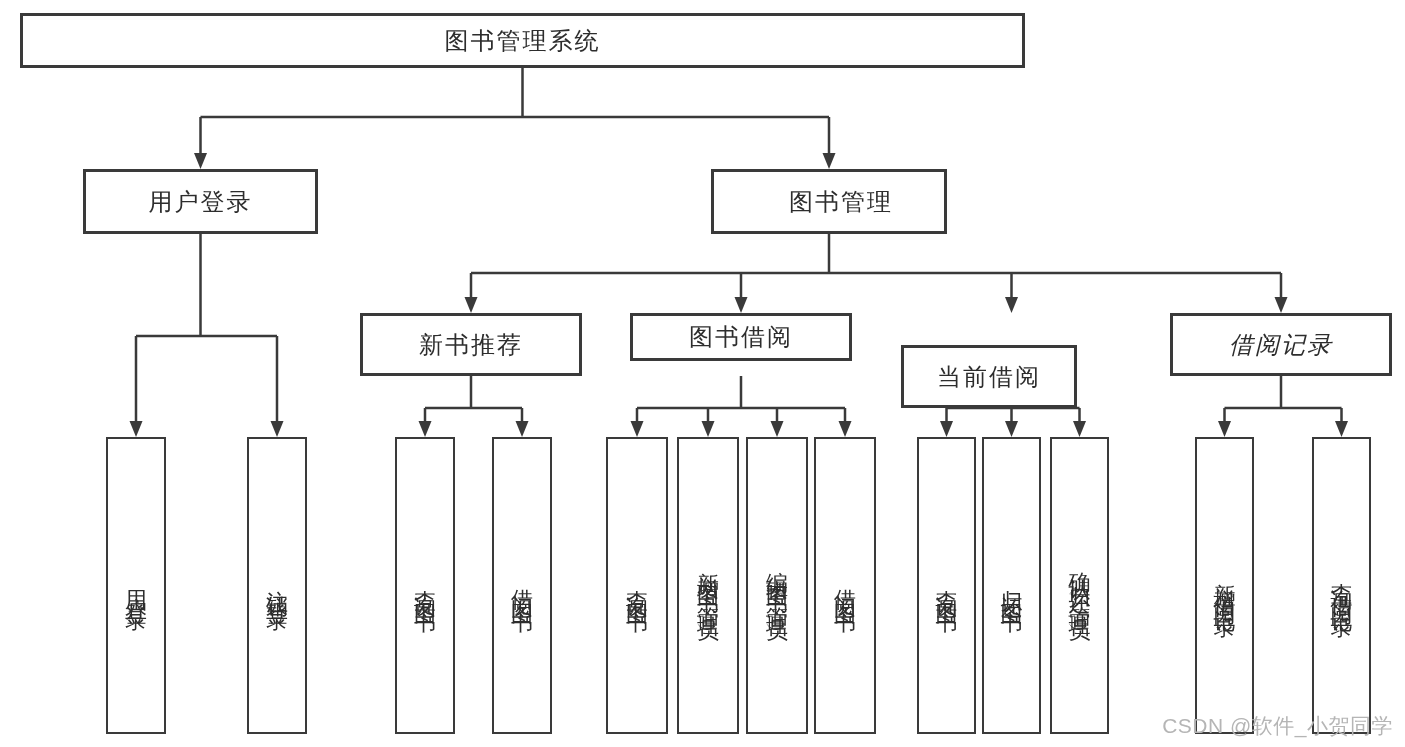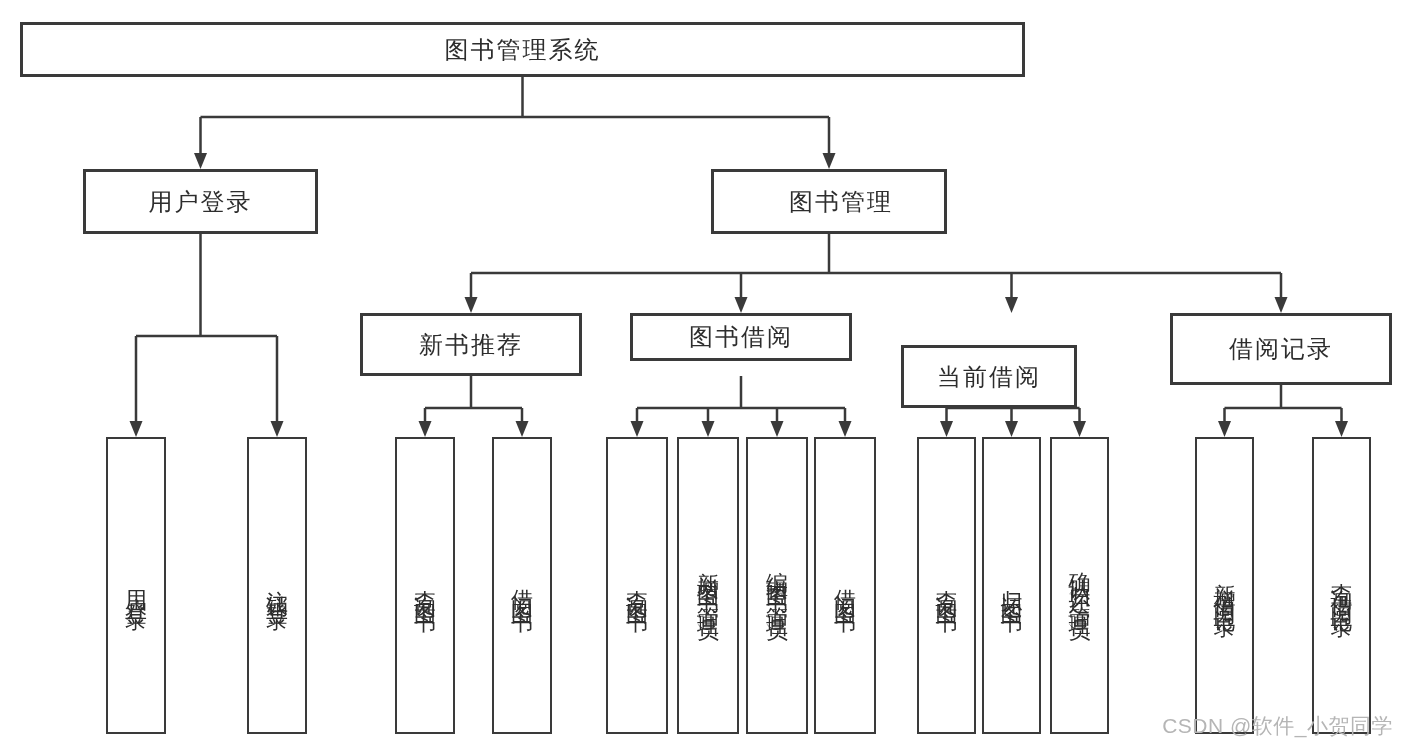--- a/index.html
+++ b/index.html
@@ -104,29 +104,29 @@
       <polygon points="1005,421 1018,421 1011.5,437"></polygon>
       <polygon points="1073,421 1086,421 1079.5,437"></polygon>
     </g>
     <g>
       <path d="M1281 376 V408 M1224.5 408 H1341.5 M1224.5 408 V424 M1341.5 408 V424"></path>
       <polygon points="1218,421 1231,421 1224.5,437"></polygon>
       <polygon points="1335,421 1348,421 1341.5,437"></polygon>
     </g>
   </svg>
 
-  <div class="node hbox" style="left:20px; top:13px; width:1005px; height:55px;margin-top:9px;">图书管理系统</div>
+  <div class="node hbox" style="left:20px; top:13px; width:1005px; height:55px;">图书管理系统</div>
 
   <div class="node hbox" style="left:83px; top:169px; width:235px; height:65px;">用户登录</div>
   <div class="node hbox" style="left:711px; top:169px; width:236px; height:65px;padding-left:24px;">图书管理</div>
 
   <div class="node hbox" style="left:360px; top:313px; width:222px; height:63px;">新书推荐</div>
   <div class="node hbox" style="left:630px; top:313px; width:222px; height:48px;">图书借阅</div>
   <div class="node hbox" style="left:901px; top:313px; width:176px; height:63px;margin-top:32px;">当前借阅</div>
-  <div class="node hbox" style="left:1170px; top:313px; width:222px; height:72px;">借阅记录</div>
+  <div class="node hbox" style="left:1170px; top:313px; width:222px; height:63px;font-style:italic;">借阅记录</div>
 
   <div class="node vbox" style="left:106px; top:437px; width:60px; height:297px;">用户登录</div>
   <div class="node vbox" style="left:247px; top:437px; width:60px; height:297px;">注销登录</div>
 
   <div class="node vbox" style="left:395px; top:437px; width:60px; height:297px;">查询图书</div>
   <div class="node vbox" style="left:492px; top:437px; width:60px; height:297px;">借阅图书</div>
 
   <div class="node vbox" style="left:606px; top:437px; width:62px; height:297px;">查询图书</div>
   <div class="node vbox" style="left:677px; top:437px; width:62px; height:297px;">新增图书（管理员）</div>
   <div class="node vbox" style="left:746px; top:437px; width:62px; height:297px;">编辑图书（管理员）</div>

